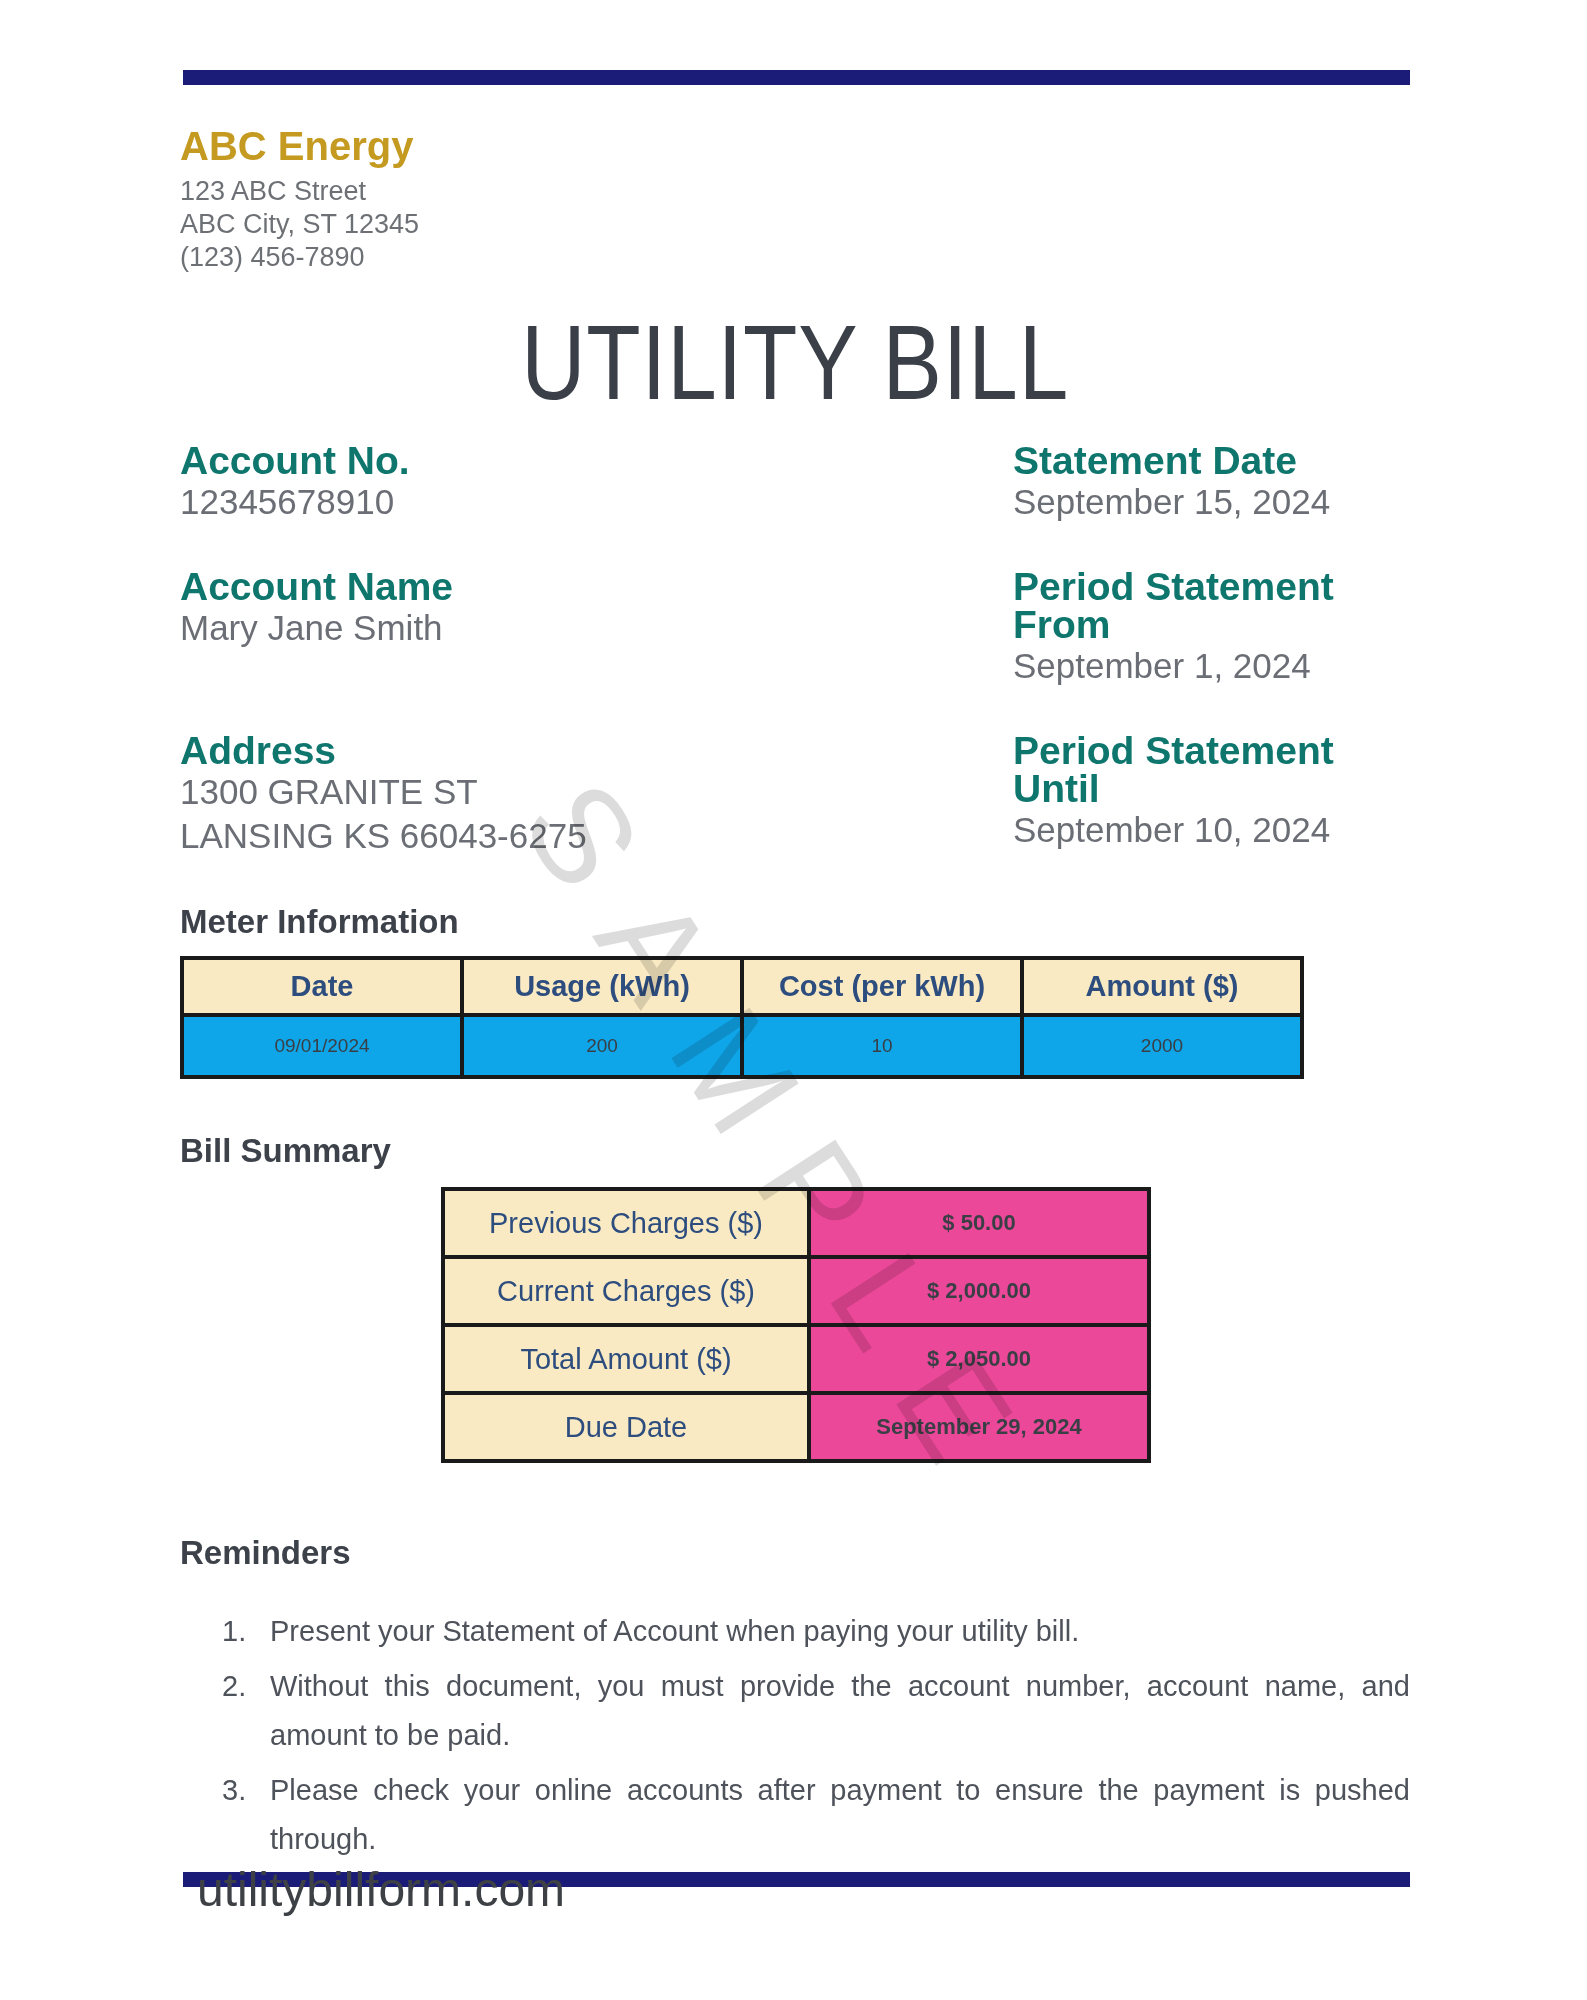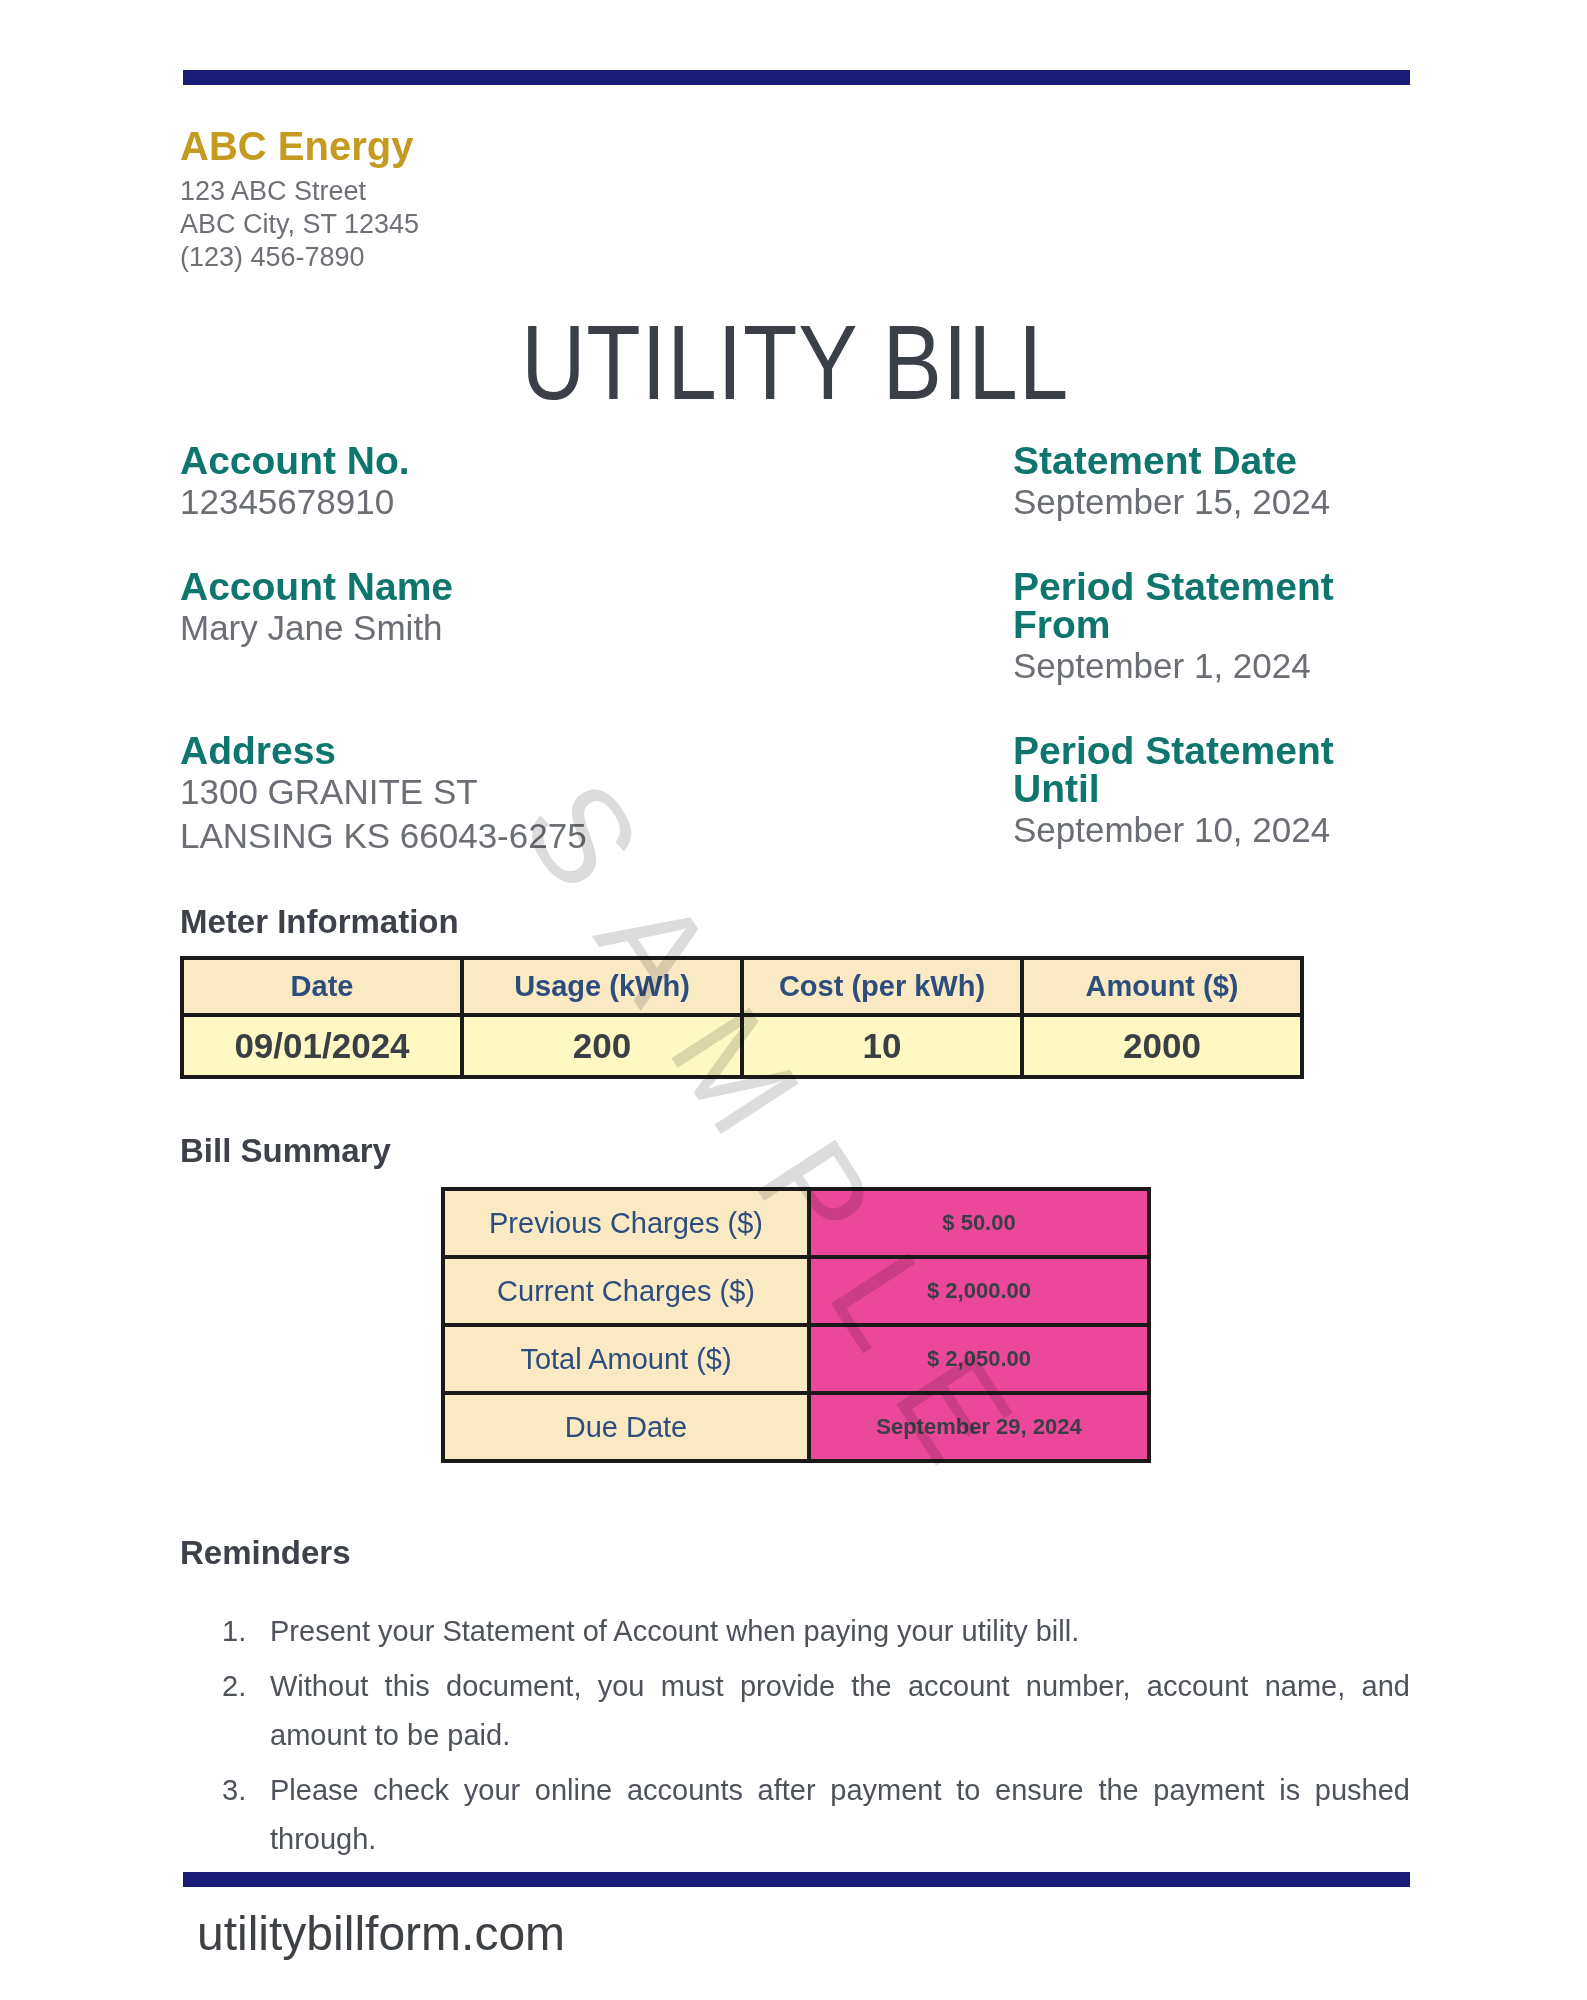--- a/index.html
+++ b/index.html
@@ -38,21 +38,21 @@
   .meter-heading { margin-top:24px; }
 
   table { border-collapse:collapse; }
   .meter-table { margin-top:14px; width:1124px; table-layout:fixed; }
   .meter-table th, .meter-table td { border:4px solid #1a1a1a; text-align:center; }
   .meter-table th {
     background:#faeac3; color:#2d4d7f; font-size:29px; font-weight:bold;
     height:57px; padding:8px 6px;
   }
   .meter-table td {
-    background:#fef9c3; color:#3a3f45; font-size:35px; font-weight:bold;
+    background:#0ea5e9; color:#3a3f45; font-size:19px; font-weight:normal;
     height:62px; padding:8px 6px;
   }
 
   .bill-heading { margin-top:52px; }
   .bill-table { margin-top:16px; margin-left:261px; width:710px; table-layout:fixed; }
   .bill-table td { border:4px solid #1a1a1a; height:68px; padding:8px 10px; text-align:center; }
   .bill-table td.bill-label {
     width:366px; background:#faeac3; color:#2d4d7f; font-size:29px; font-weight:normal;
   }
   .bill-table td.bill-value { background:#ec4899; color:#3a3f45; font-size:22px; font-weight:bold; }
@@ -69,21 +69,21 @@
 
   .watermark {
     position:absolute; left:780px; top:1140px; z-index:5;
     transform:translate(-50%,-50%) rotate(57deg);
     font-size:135px; letter-spacing:45px; font-weight:400;
     color:#8a8a8a; opacity:0.30; mix-blend-mode:multiply;
     white-space:nowrap; pointer-events:none;
   }
 
   .footer-site {
-    position:absolute; left:197px; top:1908px; z-index:1;
+    position:absolute; left:197px; top:1864px; z-index:1;
     font-size:48px; color:#3d4145; line-height:52px;
   }
 </style>
 </head>
 <body>
 
 <div class="page">
 
   <div class="rule-bar top-bar"></div>
 

